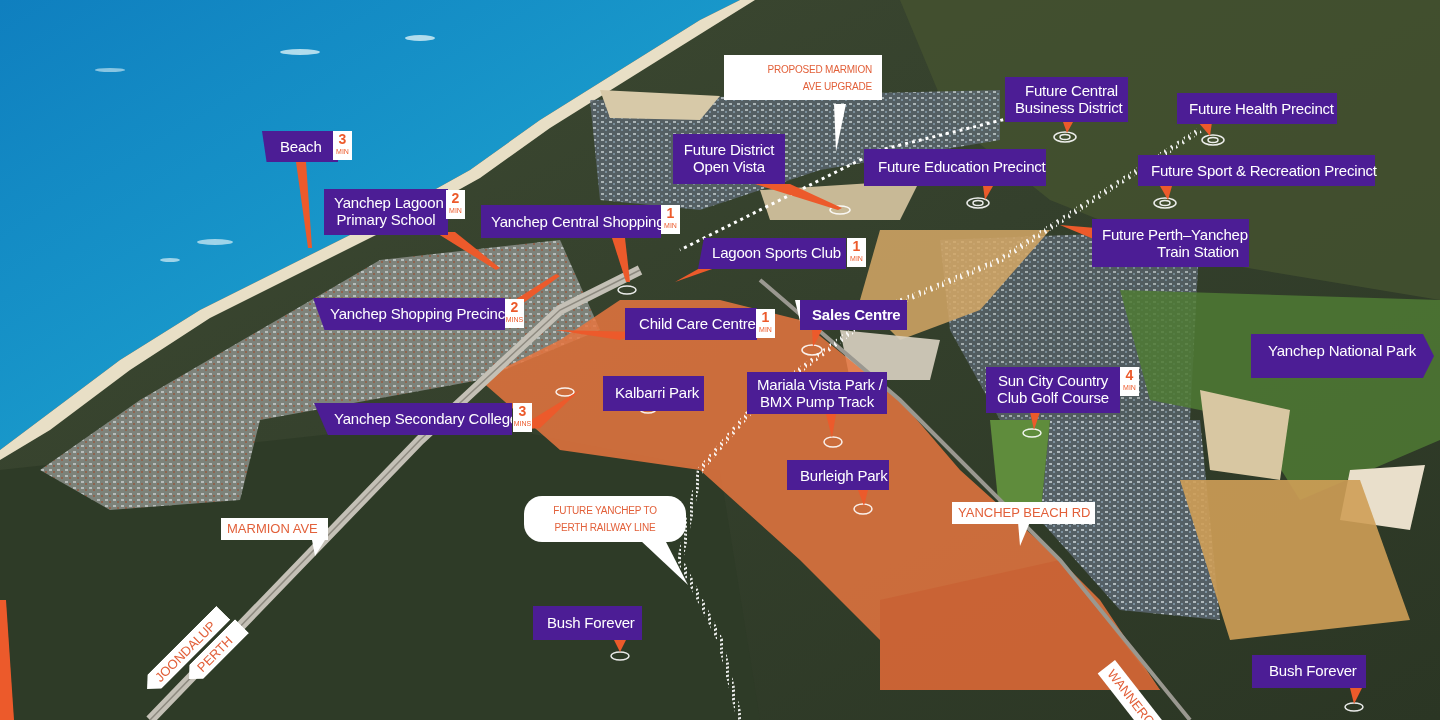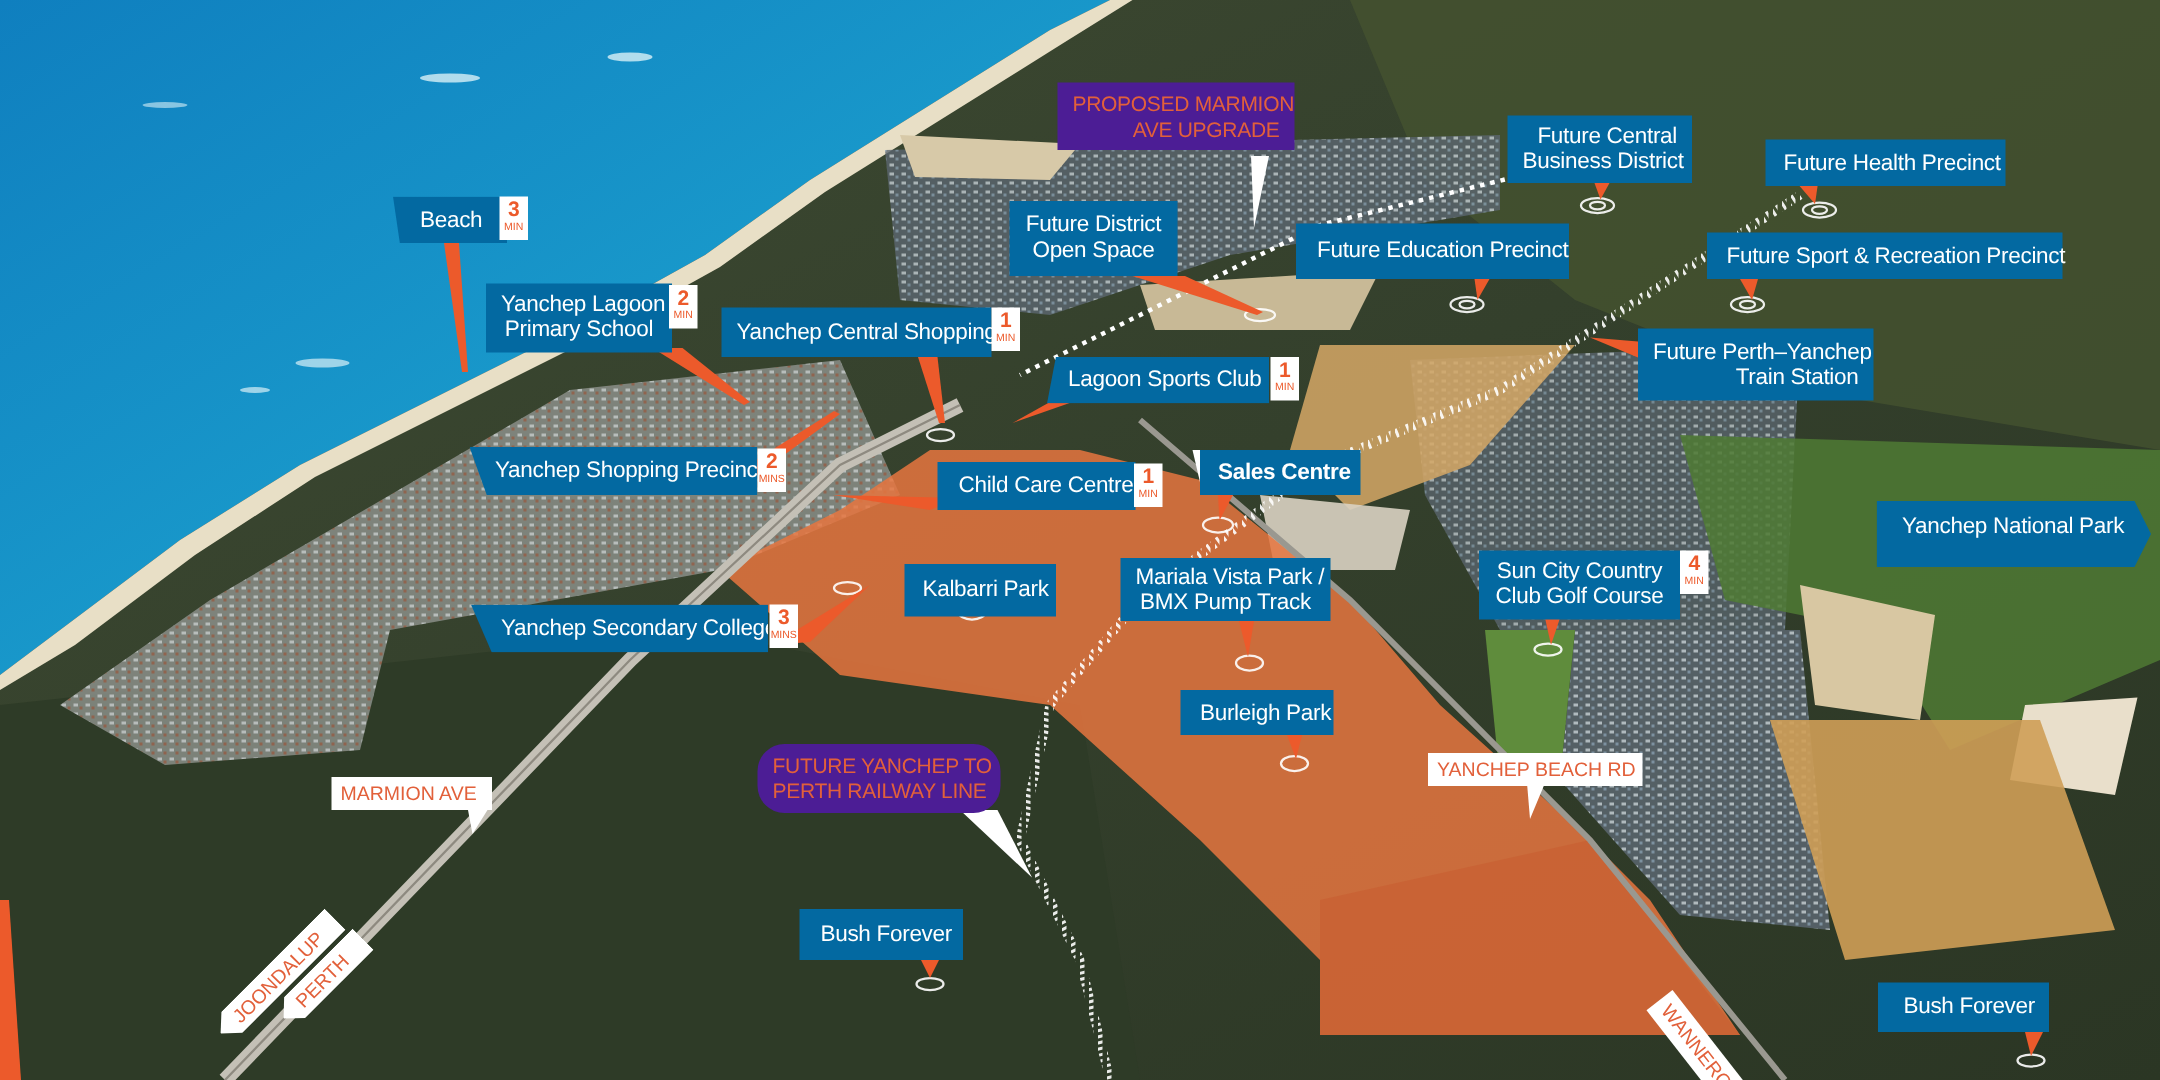--- a/index.html
+++ b/index.html
@@ -3,33 +3,33 @@
 <meta charset="utf-8">
 <style>
   * { box-sizing: border-box; margin: 0; padding: 0; }
   html, body { width: 1440px; height: 720px; overflow: hidden; }
   body { position: relative; font-family: "Liberation Sans", sans-serif; background: #2e3a28; }
 
   #map { position: absolute; inset: 0; width: 1440px; height: 720px; }
 
   .lbl {
     position: absolute;
-    background: #0369a1;
+    background: #4c1d95;
     color: #fff;
     font-family: "Liberation Sans", sans-serif;
     font-size: 15px;
     line-height: 17px;
     padding: 5px 10px;
     white-space: nowrap;
     letter-spacing: -0.2px;
   }
   .lbl.right { text-align: right; }
   .lbl.center { text-align: center; }
   .lbl.bold { font-weight: bold; font-size: 15px; }
-  .lbl.white { background: #4c1d95; color: #e2603a; text-transform: uppercase; font-size: 14px; }
+  .lbl.white { background: #ffffff; color: #e2603a; text-transform: uppercase; font-size: 10px; margin-left: 19px; }
 
   .badge {
     position: absolute;
     background: #fff;
     color: #ec5a2b;
     width: 19px;
     height: 29px;
     text-align: center;
     font-family: "Liberation Sans", sans-serif;
   }
@@ -266,21 +266,21 @@
 <div class="lbl" style="left:1252px;top:655px;width:114px;height:33px;padding-top:7px;padding-left:17px;">
   <span>Bush Forever</span>
 </div>
 
 <div class="lbl" style="left:1251px;top:334px;width:183px;height:44px;padding-top:8px;padding-left:17px;clip-path:polygon(0 0,94% 0,100% 50%,94% 100%,0 100%);">
   <span>Yanchep National Park</span>
 </div>
 
 <div class="lbl center" style="left:673px;top:134px;width:112px;height:50px;padding-top:7px;">
   <span class="text-span">Future District</span>
-  <span class="text-span">Open Space</span>
+  <span class="text-span">Open Vista</span>
 </div>
 
 <div class="lbl" style="left:864px;top:149px;width:182px;height:37px;padding-top:9px;padding-left:14px;">
   <span>Future Education Precinct</span>
 </div>
 
 <div class="lbl right" style="left:1005px;top:77px;width:123px;height:45px;padding-top:5px;">
   <span class="text-span">Future Central</span>
   <span class="text-span">Business District</span>
 </div>

